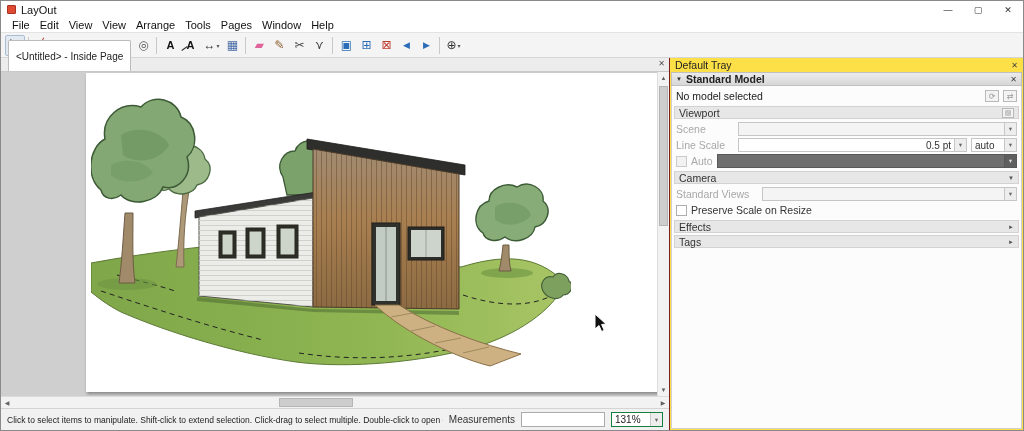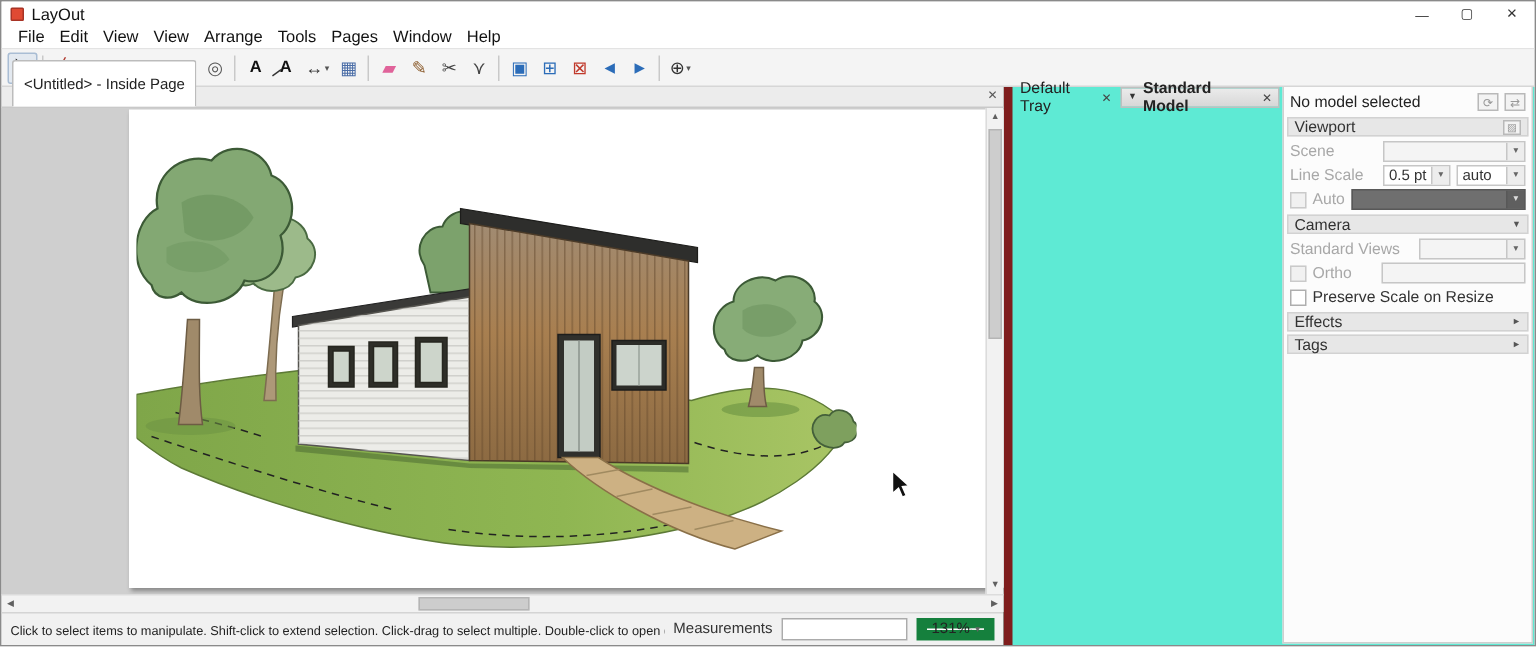--- a/index.html
+++ b/index.html
@@ -44,24 +44,24 @@
   .vs-down{position:absolute;bottom:0;left:0;right:0}
   .vs-thumb{position:absolute;top:14px;left:1px;right:1px;height:140px;background:#cdcdcd;border:1px solid #b5b5b5}
   .hscroll{height:12px;background:#f2f2f2;border-top:1px solid #dcdcdc;position:relative}
   .hs-arrow{position:absolute;top:0;bottom:0;width:12px;display:flex;align-items:center;justify-content:center;font-size:6px;color:#606060}
   .hs-left{left:0}.hs-right{right:0}
   .hs-thumb{position:absolute;top:1px;bottom:1px;left:278px;width:74px;background:#cdcdcd;border:1px solid #b5b5b5}
   .statusbar{height:22px;background:#f1f1f1;border-top:1px solid #d4d4d4;display:flex;align-items:center;padding:0 6px;gap:6px}
   .hint{font-size:8.5px;color:#222;white-space:nowrap;overflow:hidden;flex:1}
   .meas-label{font-size:10px;color:#333}
   .meas-input{width:84px;height:15px;border:1px solid #ababab;background:#fff;font-size:10px;padding:0 2px}
-  .zoom-combo{width:52px;height:15px;border:7px solid #15803d;background:#fff;display:flex;align-items:center;font-size:10px;color:#222;padding-left:3px}
+  .zoom-combo{width:52px;height:15px;border:1px solid #15803d;background:#fff;display:flex;align-items:center;font-size:10px;color:#222;padding-left:3px}
   .zoom-combo .ca2{margin-left:auto;width:12px;align-self:stretch;display:flex;align-items:center;justify-content:center;font-size:5.5px;color:#666;border-left:1px solid #c9c9c9;background:#ededed}
   
-  .tray{flex:1;background:#5eead4;border-left:6px solid #7f1d1d;display:flex;flex-direction:row}
+  .tray{flex:1;background:#fde047;border-left:1px solid #7f1d1d;display:flex;flex-direction:column}
   .tray-header{height:14px;display:flex;align-items:center;padding:0 5px;font-size:10.5px;color:#222}
   .tray-x{margin-left:auto;font-size:8px;color:#444}
   .panel-header{height:14px;margin:0 1px;background:linear-gradient(#ebebeb,#d7d7d7);border:1px solid #bfbfbf;display:flex;align-items:center;gap:4px;padding:0 4px;font-size:10.5px;font-weight:bold;color:#222}
   .ph-arrow{font-size:6px;color:#333}
   .ph-x{margin-left:auto;font-size:8px;color:#444}
   .panel-body{flex:1;margin:0 1px 1px;background:#fcfcfc;border:1px solid #cfcfcf;border-top:none;padding:2px}
   .trow{height:16px;display:flex;align-items:center;padding:0 2px;gap:4px;font-size:10.5px;color:#222}
   .spacer{flex:1}
   .secbar{height:13px;background:#e7e7e7;border:1px solid #d2d2d2;display:flex;align-items:center;padding:0 4px;font-size:10.5px;color:#333;margin:2px 0}
   .sec-arrow{margin-left:auto;font-size:6px;color:#555}
@@ -380,27 +380,20 @@
         </div>
 
         <div class="trow">
           <span class="lbl dis lbl-sv">Standard Views</span>
           <div class="combo disabled">
             <span class="val"></span>
             <span class="ca">▼</span>
           </div>
         </div>
 
-        <div class="trow">
-          <span class="cb dis"></span>
-          <span class="lbl dis lbl-ortho">Ortho</span>
-          <div class="combo disabled">
-            <span class="val"></span>
-          </div>
-        </div>
 
         <div class="trow">
           <span class="cb"></span>
           <span class="lbl">Preserve Scale on Resize</span>
         </div>
 
         <div class="secbar">
           <span>Effects</span>
           <span class="sec-arrow">►</span>
         </div>

